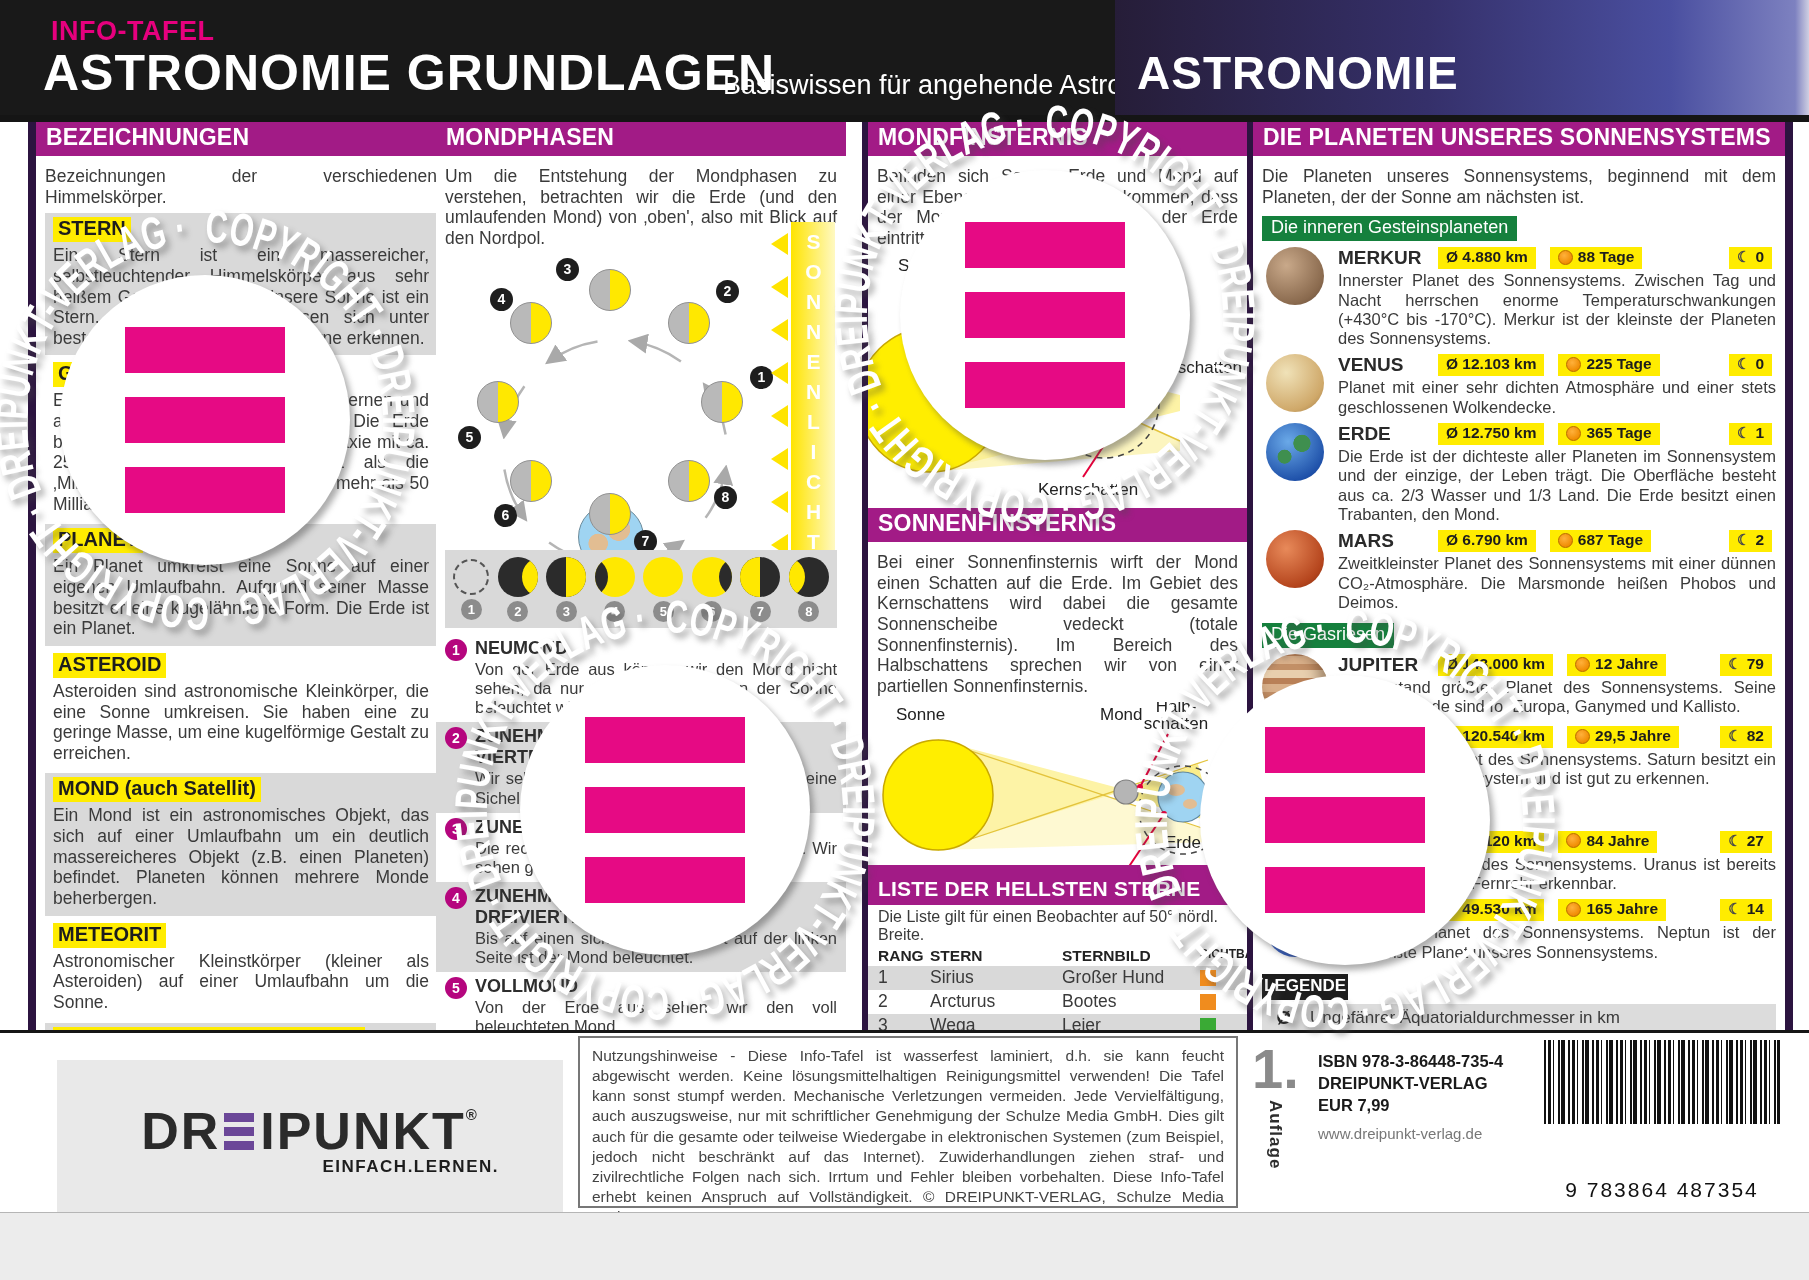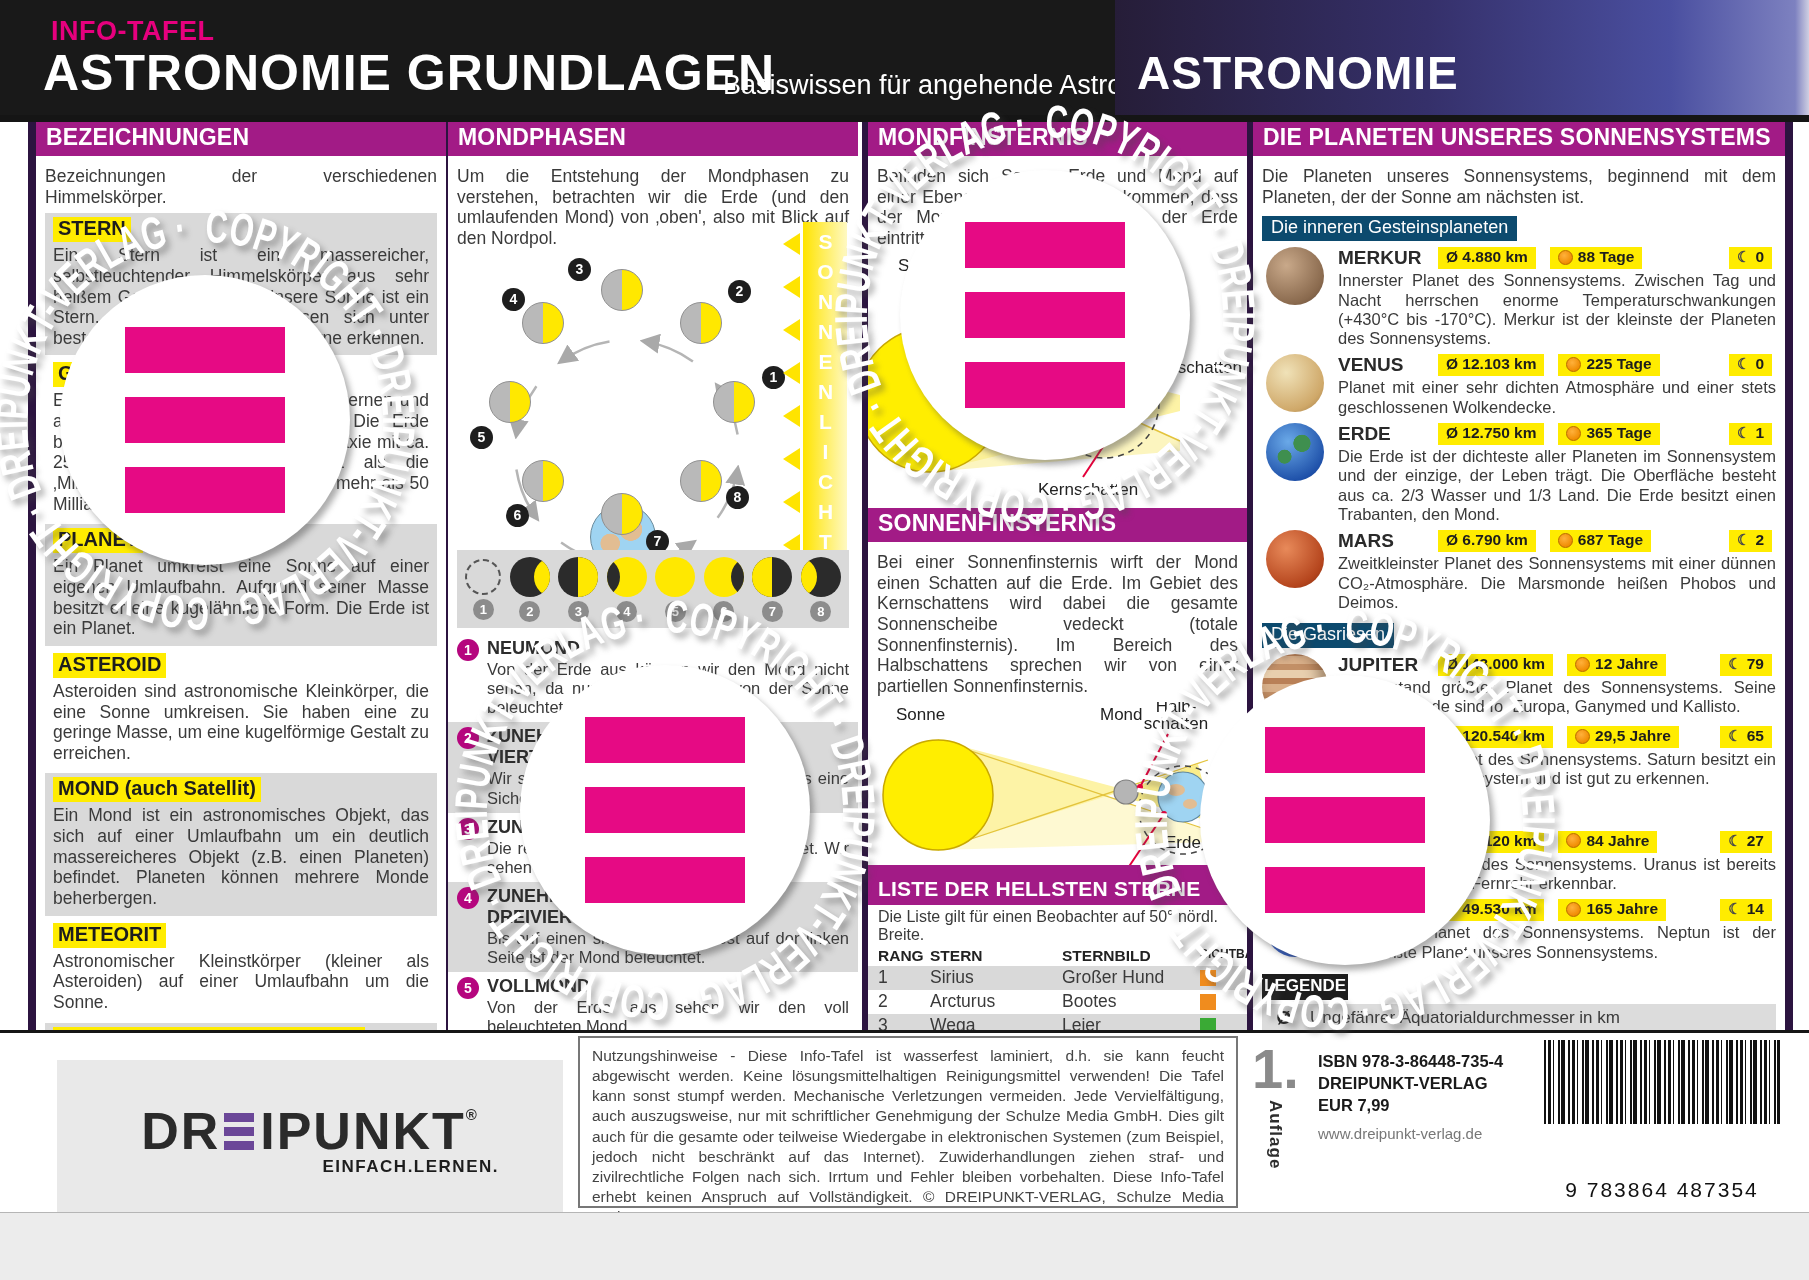--- a/index.html
+++ b/index.html
@@ -80,21 +80,21 @@
   .diagram{display:block;}
   .star-table{font-size:17.5px;}
   .srow{display:grid;grid-template-columns:52px 132px 138px 40px;align-items:center;padding:1px 4px 2px 10px;}
   .stars .srow:nth-of-type(odd){background:#d9d9d9;}
   .shead{display:grid;grid-template-columns:52px 132px 138px 40px;font-weight:bold;font-size:15.5px;color:#222;
          padding:2px 4px 1px 10px;}
   .sq{width:16px;height:16px;display:inline-block;}
   .orange{background:#f08c1e;} .green{background:#3aaa35;}
 
   
-  .pgroup{display:inline-block;background:#0c4a6e;color:#fff;font-size:18px;padding:1px 9px 3px;margin:7px 0 4px;}
+  .pgroup{display:inline-block;background:#15803d;color:#fff;font-size:18px;padding:1px 9px 3px;margin:7px 0 4px;}
   .pbody{display:flex;gap:10px;padding:2px 0 4px;}
   .picol{flex:0 0 66px;display:flex;justify-content:center;}
   .picon{width:58px;height:58px;border-radius:50%;position:relative;}
   .picon.merkur{background:radial-gradient(circle at 35% 32%,#c9a98a,#8a6a4e 70%,#5e4532);}
   .picon.venus{background:radial-gradient(circle at 35% 32%,#f0e2b8,#cfa869 70%,#9a7440);}
   .picon.erde{background:
       radial-gradient(circle at 62% 35%,#3f8f4f 0 16%,rgba(0,0,0,0) 17%),
       radial-gradient(circle at 32% 58%,#3f8f4f 0 13%,rgba(0,0,0,0) 14%),
       radial-gradient(circle at 38% 32%,#6aa9e8,#1d4fa8 75%,#0d2c66);}
   .picon.mars{background:radial-gradient(circle at 35% 32%,#e88a5a,#b5451d 70%,#7c2a0e);}
@@ -215,21 +215,21 @@
           <div class="def" data-name="definition-item">
             <span class="chip" data-name="term-label">METEOR (auch Sternschnuppe)</span>
             
           </div>
 
         </div>
 
     </div>
   </div>
 
-  <div class="panel" style="left:448px;width:410px;height:908px;" data-name="panel-mondphasen">
+  <div class="panel" style="left:436px;width:410px;height:908px;" data-name="panel-mondphasen">
     <div class="panel-h" data-name="panel-title">MONDPHASEN</div>
     <div class="pad">
       <p class="body-txt" data-name="panel-intro">Um die Entstehung der Mondphasen zu verstehen, betrachten wir die Erde (und den umlaufenden Mond) von ‚oben', also mit Blick auf den Nordpol.</p>
     </div>
 
     <div class="orbit" data-name="moon-orbit-diagram">
       <svg class="arrows" width="340" height="300" viewBox="0 0 340 300" data-name="orbit-arrows">
         <defs>
           <marker id="ah" markerWidth="8" markerHeight="8" refX="6" refY="4" orient="auto">
             <path d="M0,0 L8,4 L0,8 Z" fill="#a9a9a9"></path>
@@ -630,21 +630,21 @@
                   <span class="p-name" data-name="planet-name">SATURN</span>
                   <span class="badge" data-name="diameter-badge">
                     <span>Ø 120.540 km</span>
                   </span>
                   <span class="badge" data-name="orbit-badge">
                     <i class="clock-icon" data-name="clock-icon"></i>
                     <span>29,5 Jahre</span>
                   </span>
                   <span class="badge last" data-name="moons-badge">
                     <span class="cres" data-name="moon-icon">☾</span>
-                    <span>65</span>
+                    <span>82</span>
                   </span>
                 </div>
                 <p class="ptext" data-name="planet-text">Zweitgrößter Planet des Sonnensystems. Saturn besitzt ein ausgeprägtes Ringsystem und ist gut zu erkennen.</p>
               </div>
             </div>
           </div>
 
           <div class="prow" data-name="planet-row">
             <div class="pgroup" data-name="planet-group-label">Die Eisriesen</div>
             <div class="pbody">

